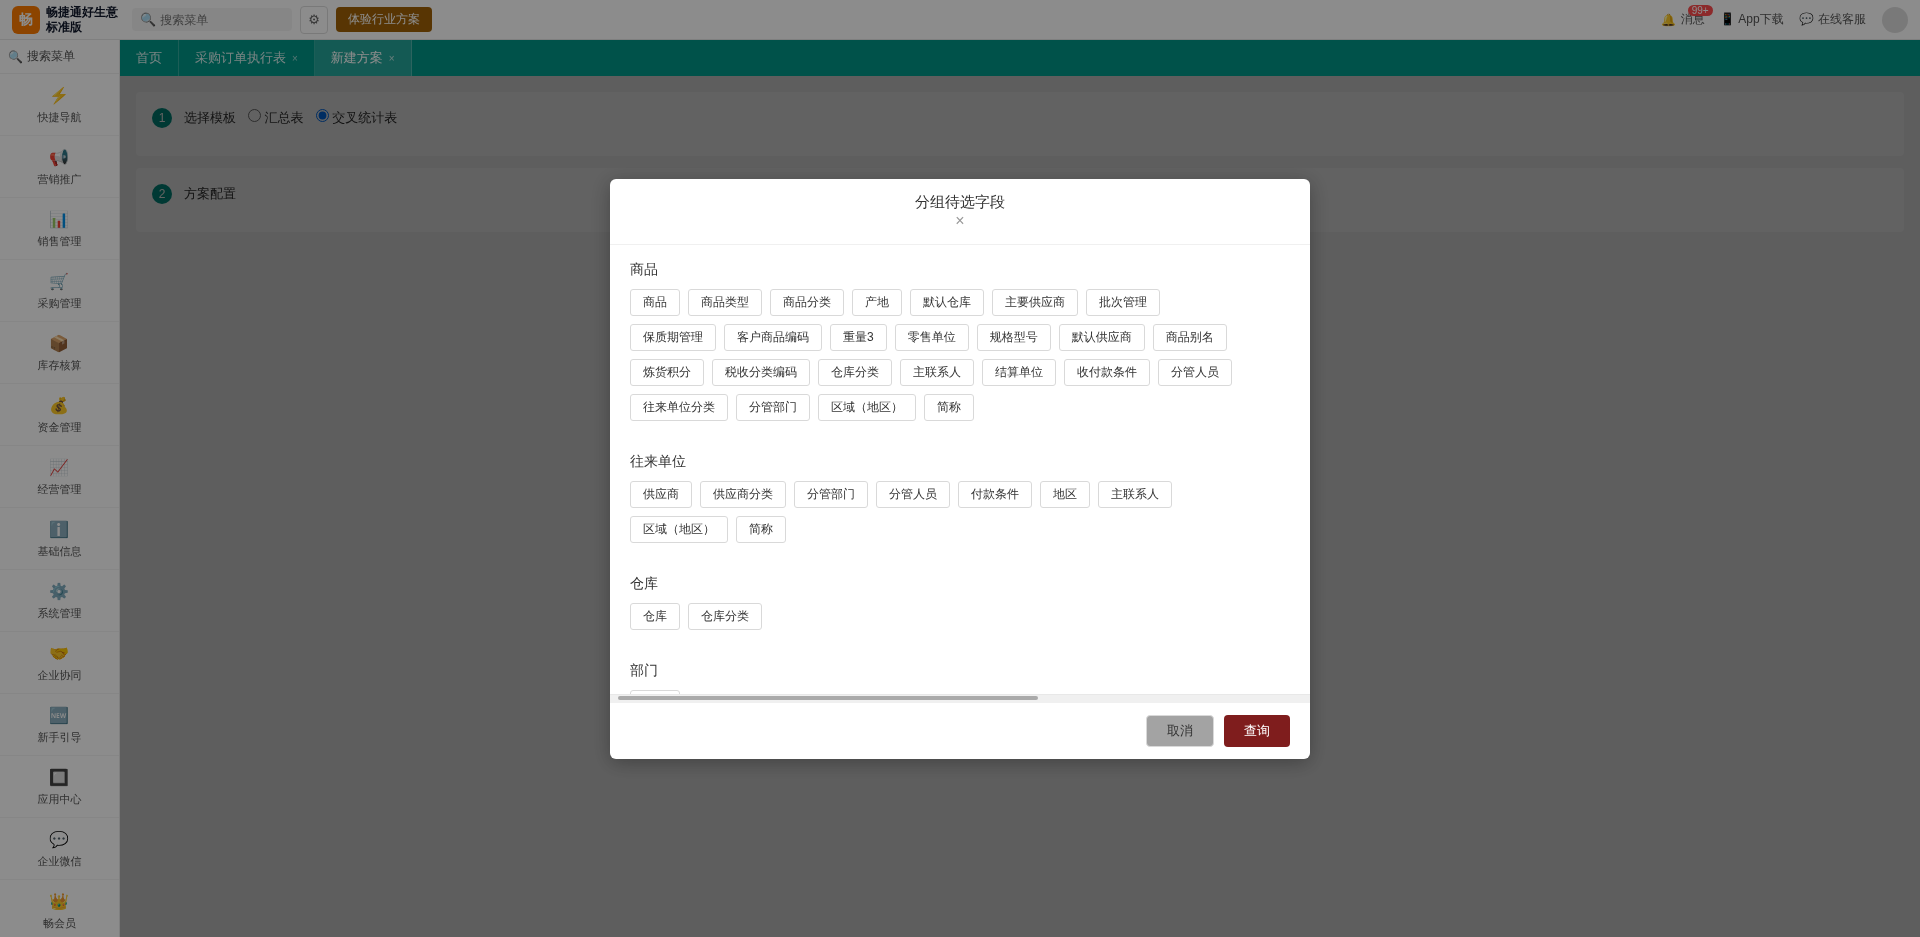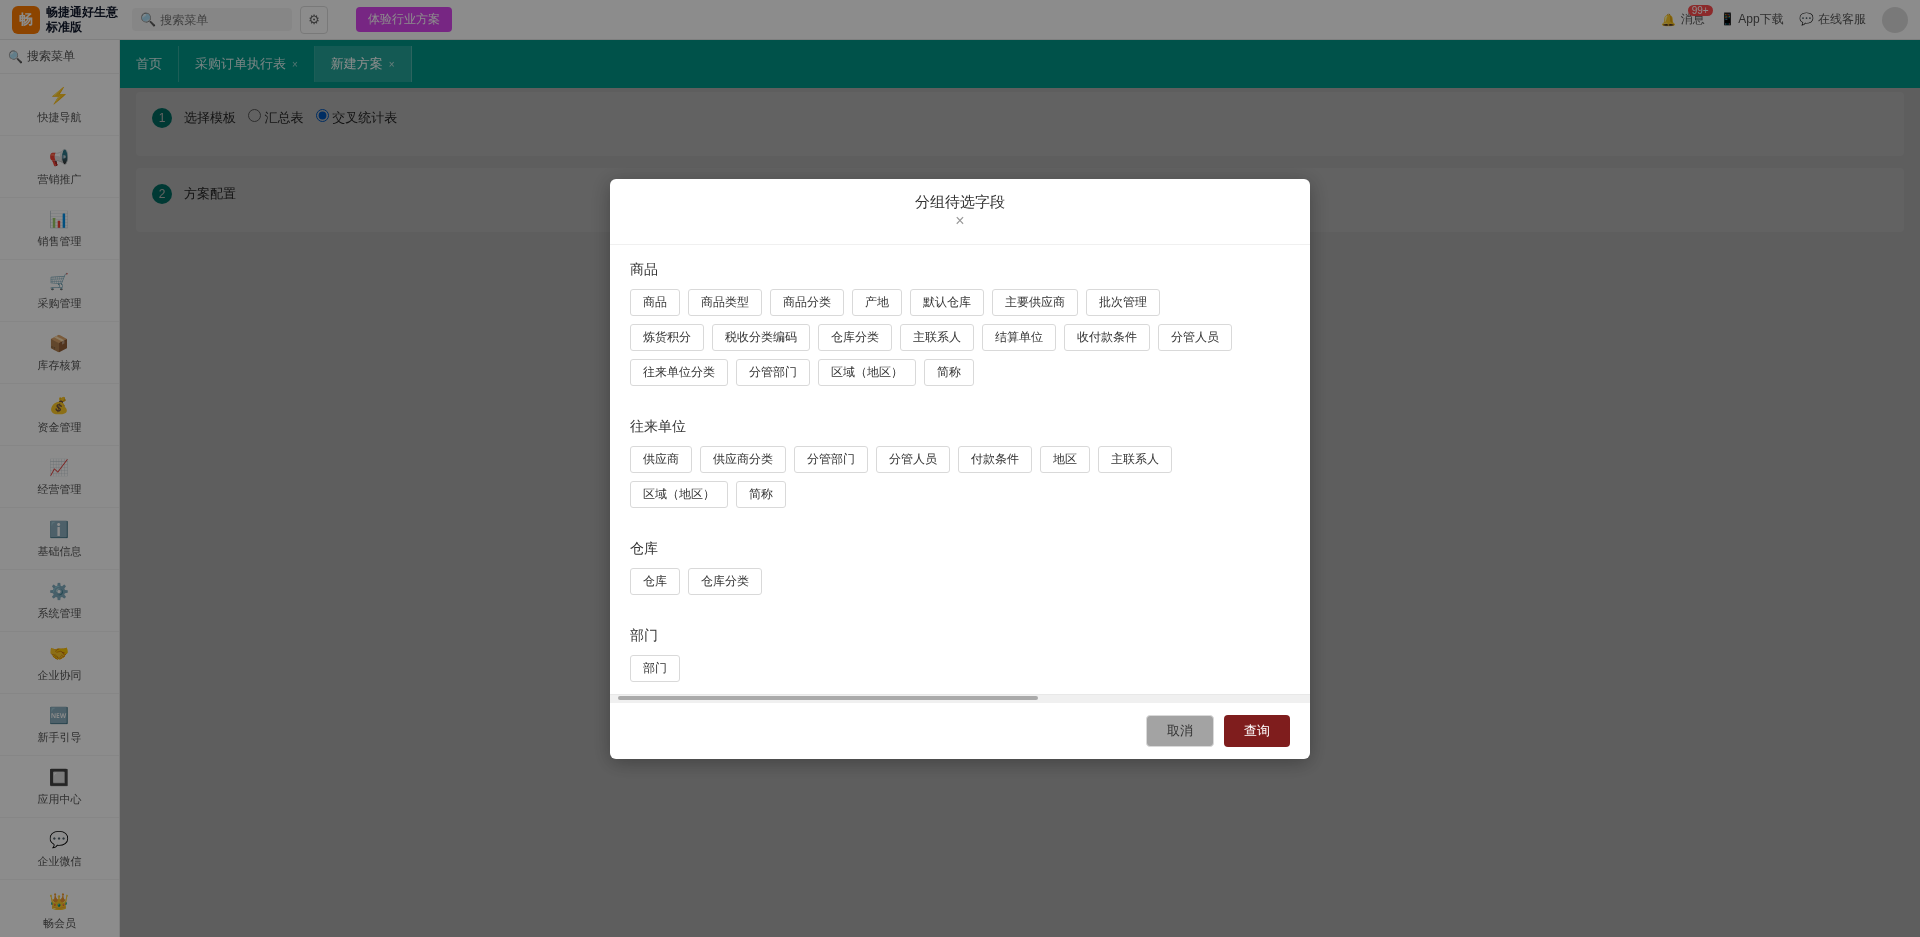--- a/index.html
+++ b/index.html
@@ -50,28 +50,27 @@
       border: none; background: transparent; outline: none; font-size: 12px; color: #999; width: 120px;
     }
     .gear-btn {
       width: 28px; height: 28px;
       border: 1px solid #ddd;
       border-radius: 4px;
       display: flex; align-items: center; justify-content: center;
       cursor: pointer; color: #666;
     }
     .exp-btn {
-      background: #d946ef;
+      background: #a16207;
       color: #fff;
       border: none;
       border-radius: 4px;
       padding: 4px 12px;
       font-size: 12px;
       cursor: pointer;
-      margin-left: 20px;
     }
     .header-right {
       display: flex;
       align-items: center;
       gap: 16px;
       font-size: 12px;
       color: #555;
     }
     .notif-badge {
       position: relative;
@@ -91,21 +90,21 @@
       top: -6px; right: -8px;
     }
     .avatar-circle {
       width: 26px; height: 26px;
       background: #ddd;
       border-radius: 50%;
     }
 
     
     .nav-tabs {
-      height: 48px;
+      height: 36px;
       background: #009688;
       display: flex;
       align-items: center;
       padding: 0 0 0 0;
       position: fixed;
       top: 40px; left: 120px; right: 0;
       z-index: 99;
     }
     .nav-tab {
       height: 36px;
@@ -441,20 +440,29 @@
       <div class="field-tags">
         <span class="field-tag">商品</span>
         <span class="field-tag">商品类型</span>
         <span class="field-tag">商品分类</span>
         <span class="field-tag">产地</span>
         <span class="field-tag">默认仓库</span>
         <span class="field-tag">主要供应商</span>
         <span class="field-tag">批次管理</span>
       </div>
       <div class="field-tags">
+        <span class="field-tag">保质期管理</span>
+        <span class="field-tag">客户商品编码</span>
+        <span class="field-tag">重量3</span>
+        <span class="field-tag">零售单位</span>
+        <span class="field-tag">规格型号</span>
+        <span class="field-tag">默认供应商</span>
+        <span class="field-tag">商品别名</span>
+      </div>
+      <div class="field-tags">
         <span class="field-tag">炼货积分</span>
         <span class="field-tag">税收分类编码</span>
         <span class="field-tag">仓库分类</span>
         <span class="field-tag">主联系人</span>
         <span class="field-tag">结算单位</span>
         <span class="field-tag">收付款条件</span>
         <span class="field-tag">分管人员</span>
       </div>
       <div class="field-tags">
         <span class="field-tag">往来单位分类</span>

